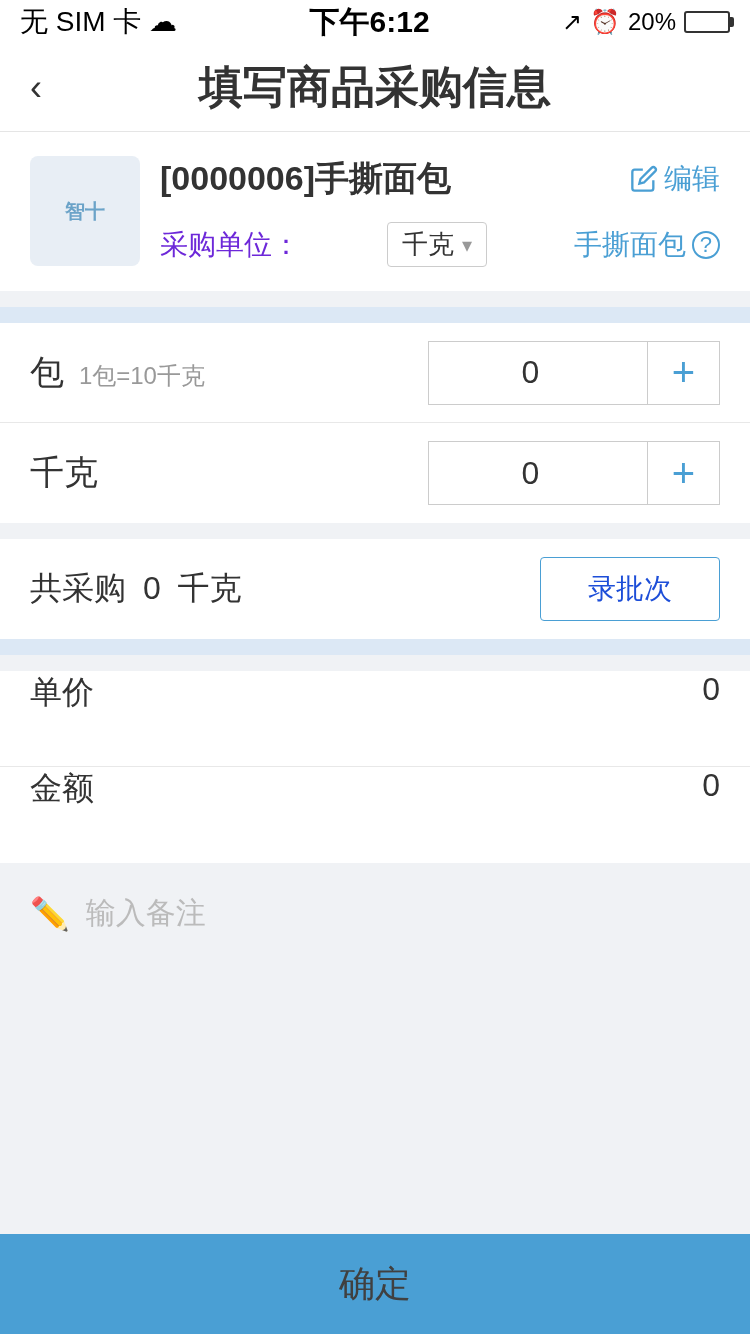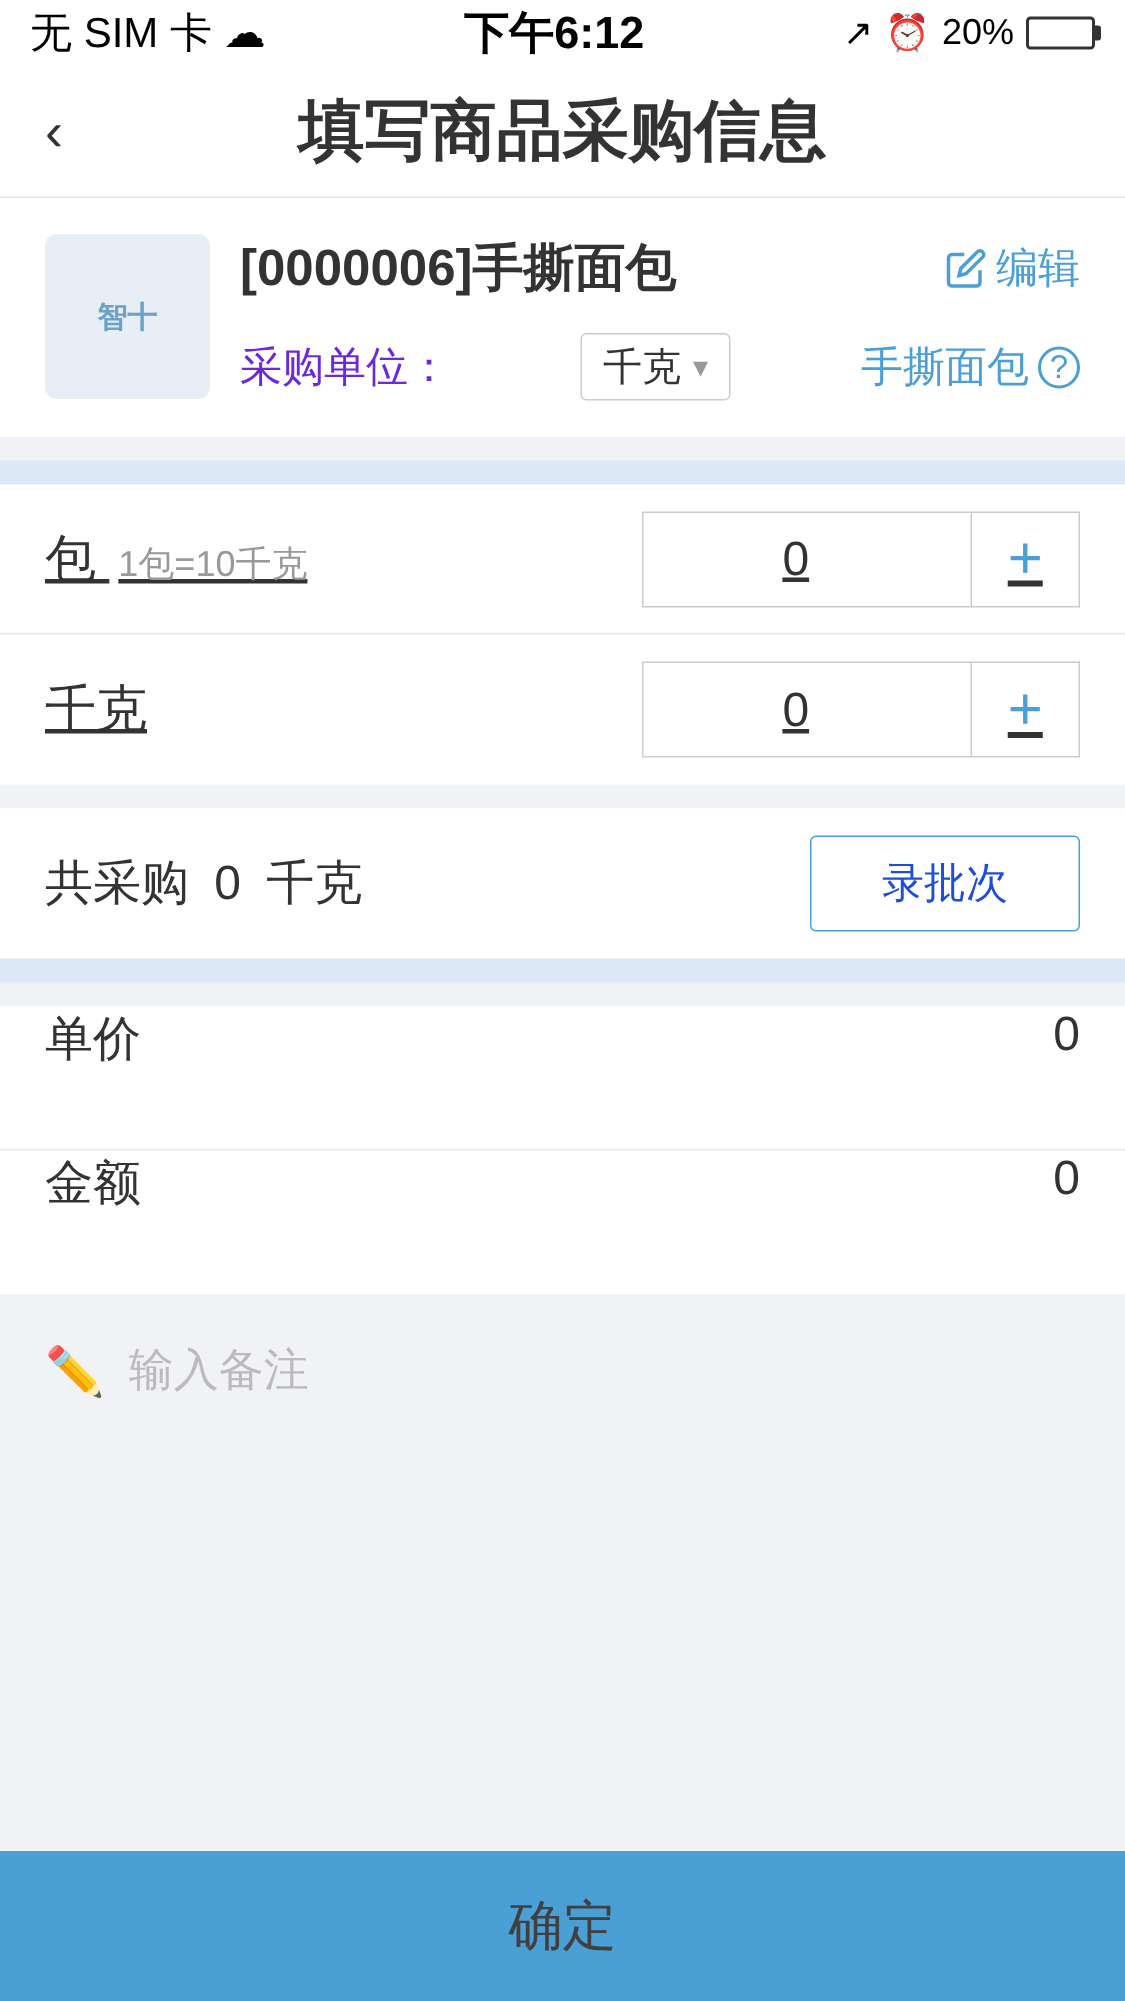--- a/index.html
+++ b/index.html
@@ -168,21 +168,20 @@
     .input-section {
       background: #fff;
       margin-bottom: 0;
     }
     .input-row {
       display: flex;
       align-items: center;
       padding: 0 30px;
       height: 100px;
       border-bottom: 1px solid #e8e8e8;
-      text-decoration: underline;
     }
     .input-row-label {
       flex: 1;
     }
     .input-row-main-label {
       font-size: 34px;
       color: #333;
       font-weight: 500;
     }
     .input-row-sub-label {

